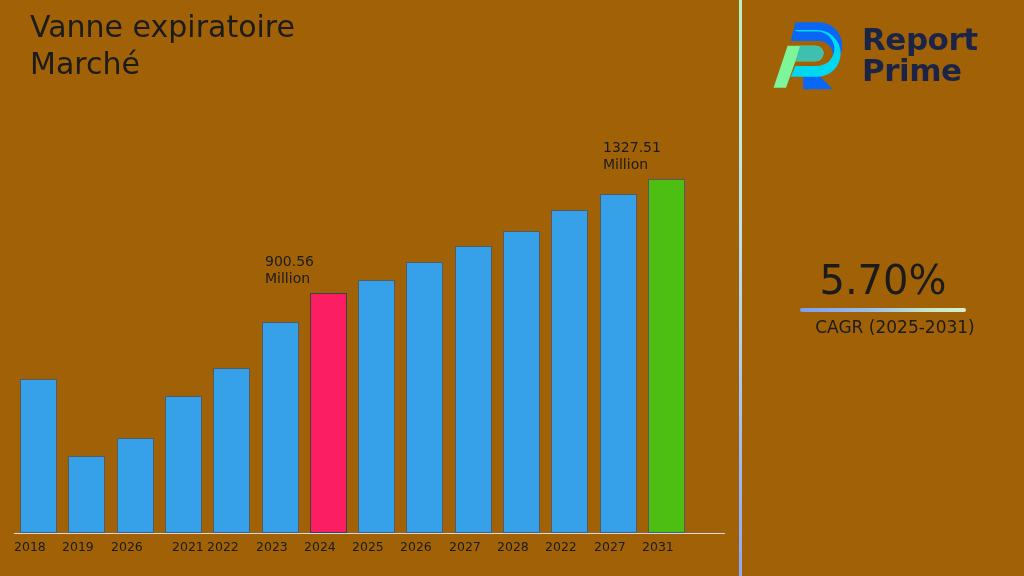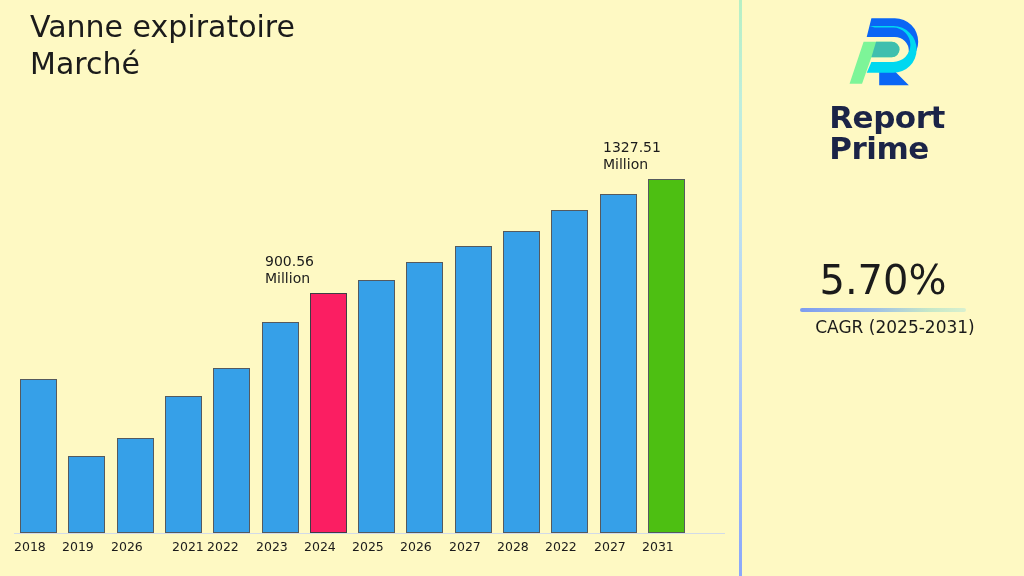--- a/index.html
+++ b/index.html
@@ -10,21 +10,21 @@
     width: 1024px;
     height: 576px;
     background: #eaf1fb;
     font-family: "DejaVu Sans", "Liberation Sans", sans-serif;
     overflow: hidden;
   }
   #root {
     position: relative;
     width: 1024px;
     height: 576px;
-    background: #fef9c3;
+    background: #a16207;
   }
 
   
   #left-panel {
     position: absolute;
     left: 0; top: 0;
     width: 740px;
     height: 576px;
   }
   #chart-title {
@@ -102,21 +102,20 @@
   }
   #logo {
     position: absolute;
     left: 30px;
     top: 12px;
     width: 230px;
     height: 86px;
     display: flex;
     align-items: center;
     gap: 12px;
-    flex-direction: column;
   }
   #logo-mark {
     width: 78px;
     height: 78px;
     flex: 0 0 78px;
   }
   #logo-text {
     font-size: 31px;
     line-height: 31px;
     font-weight: bold;

